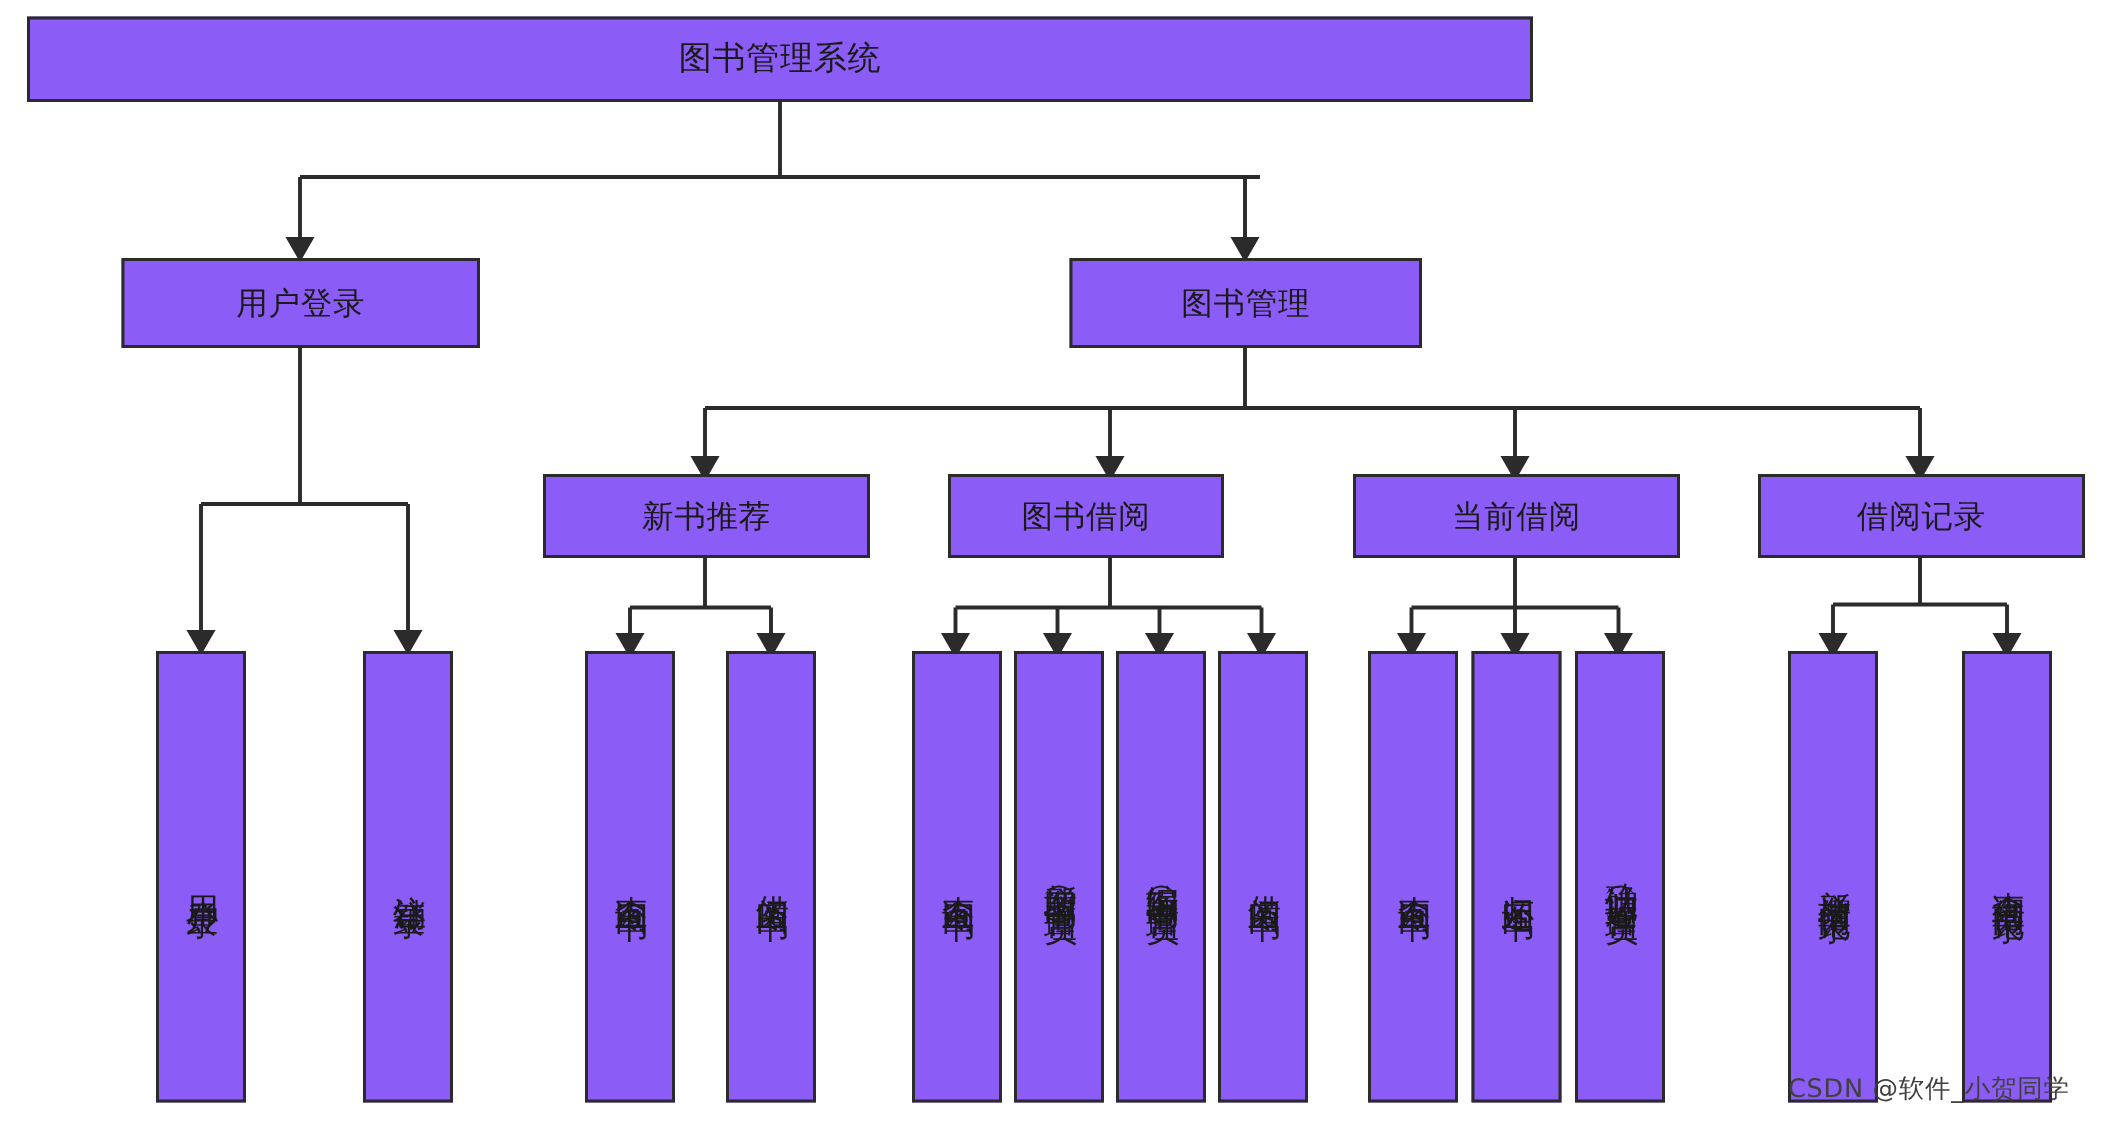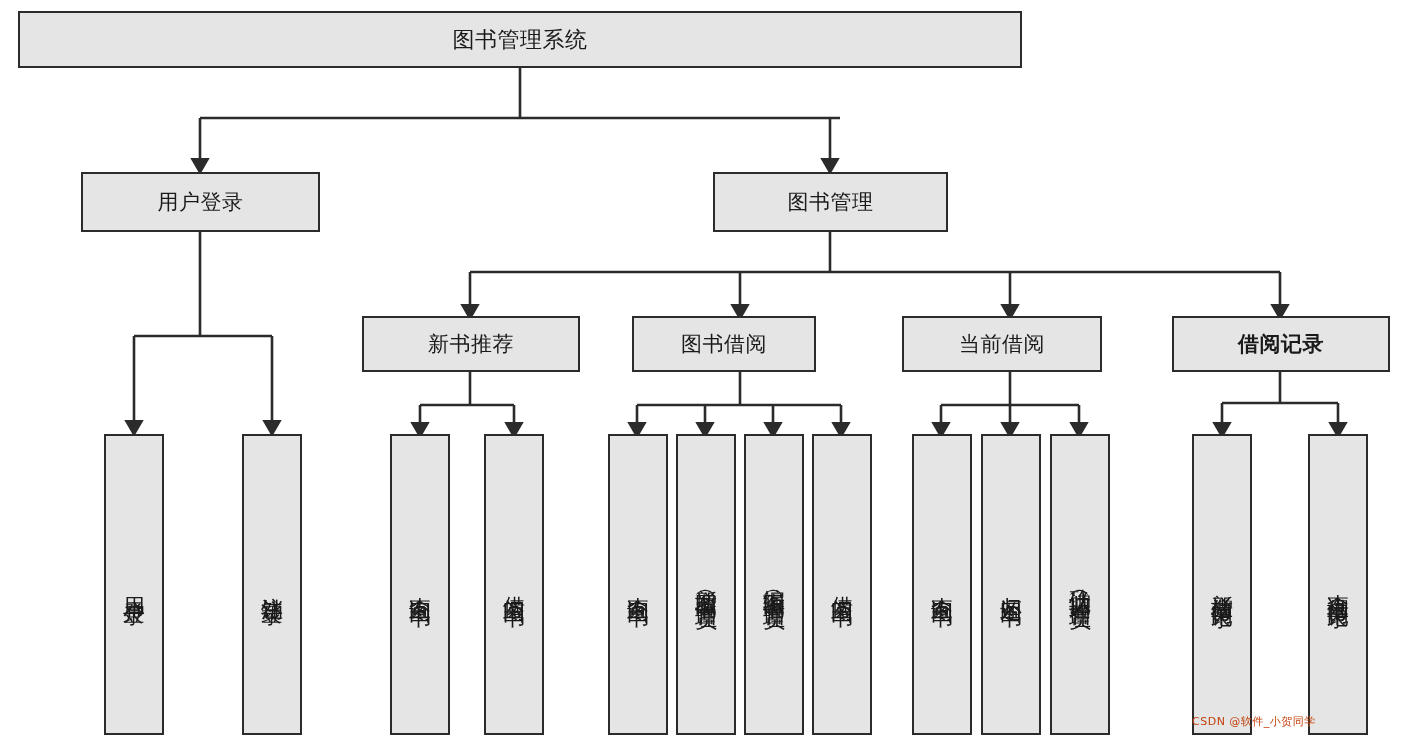--- a/index.html
+++ b/index.html
@@ -22,21 +22,21 @@
     left: 0;
     top: 0;
     width: 1405px;
     height: 747px;
     pointer-events: none;
   }
   .node {
     position: absolute;
     box-sizing: border-box;
     border: 2px solid #2b2b2b;
-    background: #e5e5e5;
+    background: #8b5cf6;
     display: flex;
     align-items: center;
     justify-content: center;
     color: #1a1a1a;
   }
   .node .txt {
     display: block;
     text-align: center;
     line-height: 1.05;
   }
@@ -59,22 +59,22 @@
     writing-mode: vertical-rl;
     text-orientation: upright;
     font-size: 22px;
     line-height: 1.0;
     letter-spacing: 3px;
     white-space: nowrap;
     max-height: 100%;
   }
   .watermark {
     position: absolute;
-    color: #c2410c;
-    font-size: 11px;
+    color: #404040;
+    font-size: 17px;
     white-space: nowrap;
     letter-spacing: 0.5px;
   }
 </style>
 </head>
 <body>
 
 <div id="canvas">
 
   <svg class="lines" viewBox="0 0 1405 747" xmlns="http://www.w3.org/2000/svg">
@@ -137,24 +137,24 @@
   <div class="node h" style="left:362px; top:316px; width:218px; height:56px;">
     <span class="txt">新书推荐</span>
   </div>
 
   <div class="node h" style="left:713px; top:172px; width:235px; height:60px;">
     <span class="txt">图书管理</span>
   </div>
   <div class="node h" style="left:632px; top:316px; width:184px; height:56px;">
     <span class="txt">图书借阅</span>
   </div>
-  <div class="node h" style="left:902px; top:316px; width:200px; height:56px;">
+  <div class="node h" style="left:902px; top:316px; width:218px; height:56px;">
     <span class="txt">当前借阅</span>
   </div>
-  <div class="node h" style="left:1172px; top:316px; width:218px; height:56px;font-weight:bold;">
+  <div class="node h" style="left:1172px; top:316px; width:218px; height:56px;">
     <span class="txt">借阅记录</span>
   </div>
 
   <div class="node v" style="left:104px; top:434px; width:60px; height:301px;">
     <span class="txt">用户登录</span>
   </div>
   <div class="node v" style="left:242px; top:434px; width:60px; height:301px;">
     <span class="txt">注销登录</span>
   </div>
 

